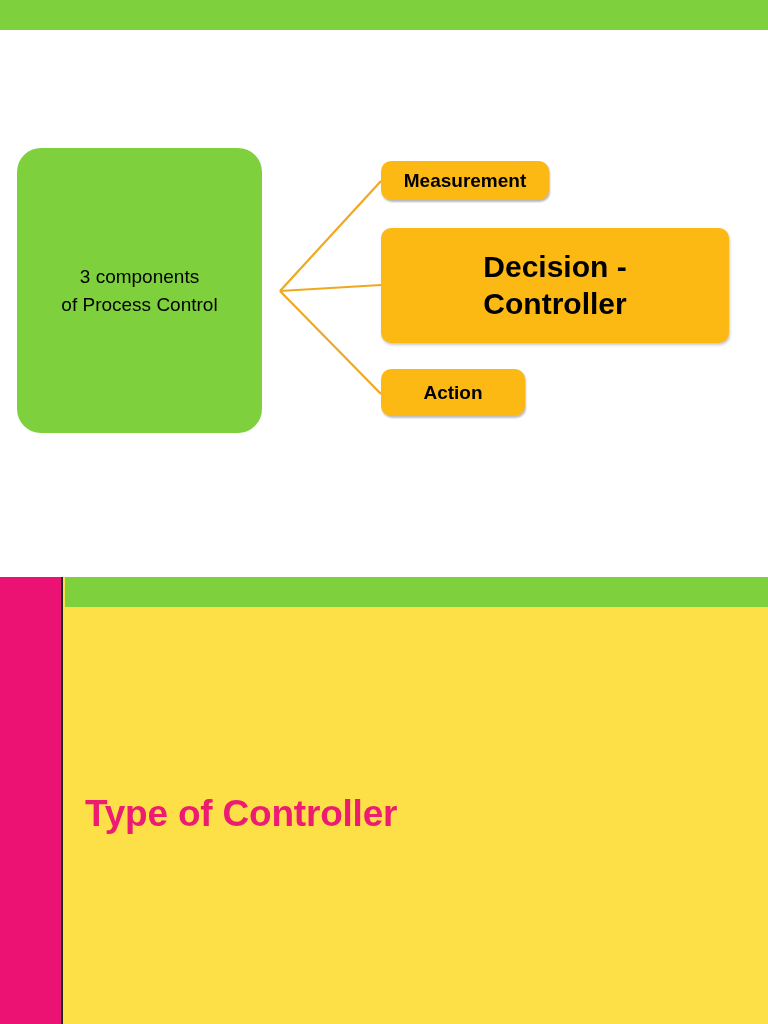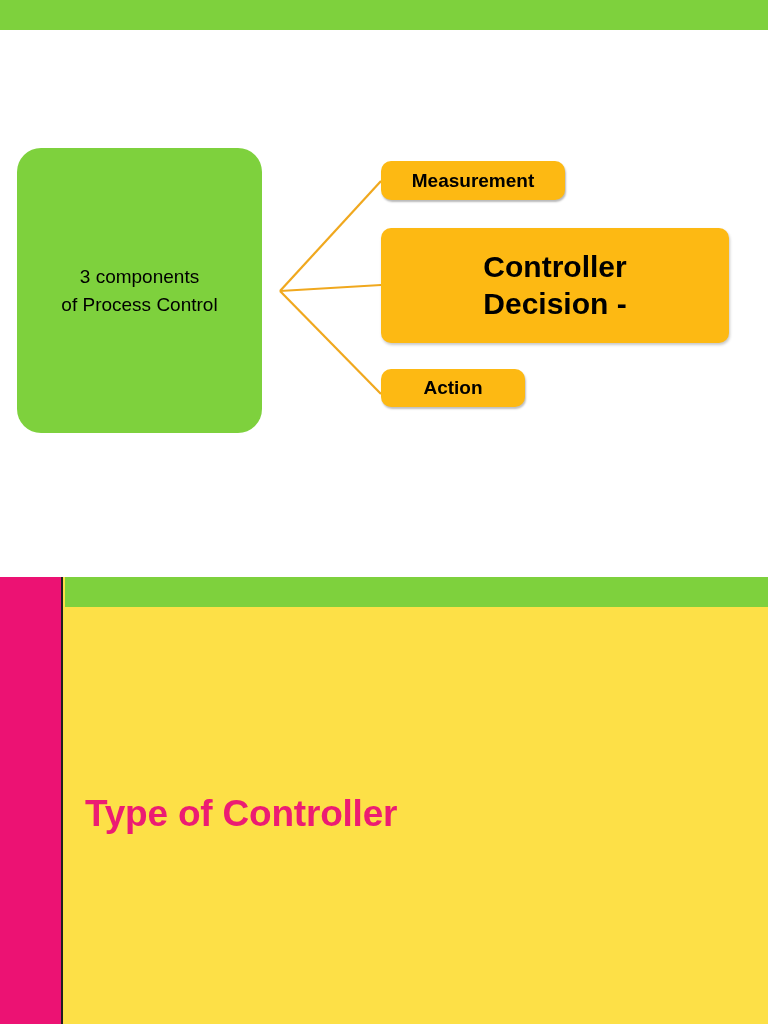--- a/index.html
+++ b/index.html
@@ -70,41 +70,41 @@
 
   .node-orange {
     background: #fdb913;
     border-radius: 10px;
     font-weight: bold;
   }
 
   #node-measurement {
     left: 381px;
     top: 131px;
-    width: 184px;
+    width: 168px;
     height: 39px;
     font-size: 19px;
     box-shadow: 1px 2px 2px rgba(0,0,0,0.28);
   }
 
   #node-decision {
     left: 381px;
     top: 198px;
     width: 348px;
     height: 115px;
     font-size: 30px;
     line-height: 1.22;
     box-shadow: 1px 2px 3px rgba(0,0,0,0.22);
   }
 
   #node-action {
     left: 381px;
     top: 339px;
     width: 144px;
-    height: 38px;
+    height: 47px;
     font-size: 19px;
     box-shadow: 1px 2px 2px rgba(0,0,0,0.25);
   }
 
   .node-line { display: block; }
 
   
   #slide-two {
     position: absolute;
     left: 0; top: 577px;
@@ -161,22 +161,22 @@
         <span class="node-line">of Process Control</span>
       </div>
     </div>
 
     <div class="node node-orange" id="node-measurement">
       <span>Measurement</span>
     </div>
 
     <div class="node node-orange" id="node-decision">
       <div>
+        <span class="node-line">Decision -</span>
         <span class="node-line">Controller</span>
-        <span class="node-line">Decision -</span>
       </div>
     </div>
 
     <div class="node node-orange" id="node-action">
       <span>Action</span>
     </div>
 
   </div>
 </div>
 

